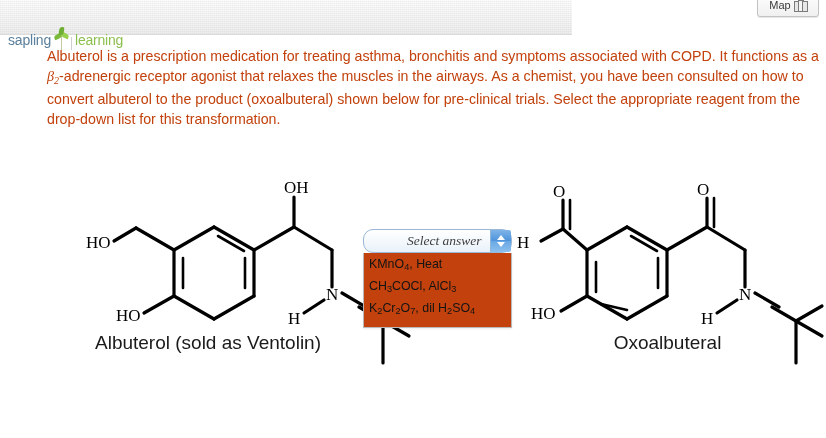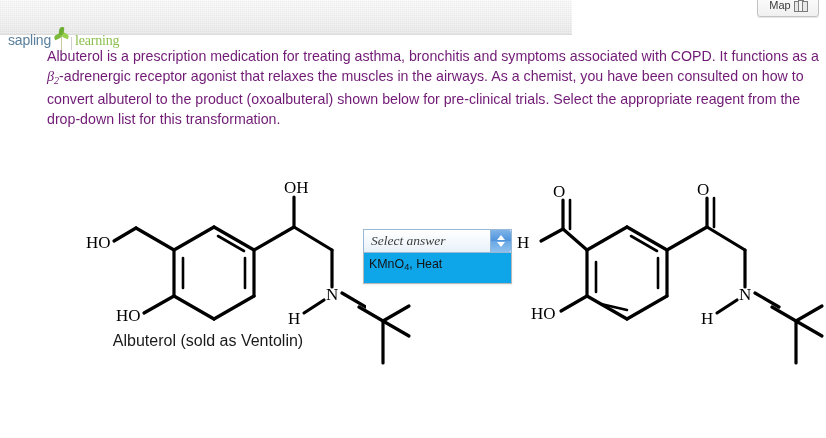--- a/index.html
+++ b/index.html
@@ -71,21 +71,20 @@
     display: inline-block;
     width: 1px;
     height: 13px;
     background: #cfcfcf;
     margin: 0 3px 0 0;
     align-self: flex-end;
   }
   #logo .word-learning {
     color: #8dbf4e;
     font-weight: 400;
-    font-family: Liberation Serif, serif;
   }
 
   
   #map-button {
     position: absolute;
     right: 7px;
     top: -7px;
     width: 60px;
     height: 22px;
     background: linear-gradient(180deg, #fefefe 0%, #f0f0f0 100%);
@@ -117,21 +116,21 @@
   .map-icon .f3 { left: 8px; }
 
   
   #prompt {
     position: absolute;
     left: 47px;
     top: 47px;
     width: 776px;
     font-size: 14.2px;
     line-height: 19.5px;
-    color: #701a75;
+    color: #c2410c;
   }
   #prompt .beta {
     font-family: "Liberation Serif", serif;
     font-style: italic;
   }
   #prompt .sub {
     font-size: 10px;
     vertical-align: -3px;
     font-family: "Liberation Serif", serif;
     font-style: italic;
@@ -143,21 +142,21 @@
     top: 180px;
   }
   #albuterol-panel { left: 66px;  width: 300px; height: 175px; }
   #oxoalbuteral-panel { left: 515px; width: 305px; height: 175px; }
 
   .mol-caption {
     position: absolute;
     top: 152px;
     width: 100%;
     text-align: center;
-    font-size: 16px;
+    font-size: 19px;
     color: #1a1a1a;
   }
   #albuterol-panel .mol-caption { left: -8px; }
   #oxoalbuteral-panel .mol-caption { left: 0px; }
 
   svg.structure { display: block; }
   svg.structure text {
     font-family: "Liberation Serif", serif;
     font-size: 17px;
     fill: #000;
@@ -168,24 +167,25 @@
     position: absolute;
     left: 363px;
     top: 229px;
     width: 149px;
   }
   #dropdown-header {
     height: 24px;
     box-sizing: border-box;
     border: 1px solid #9ab8d6;
     background: linear-gradient(180deg, #ffffff 0%, #f3f8fc 55%, #e8f1f9 100%);
-    border-radius: 0;
+    border-radius: 10px;
     display: flex;
     align-items: center;
     position: relative;
+    padding-left: 36px;
   }
   #dropdown-header .placeholder {
     flex: 1;
     padding-left: 7px;
     font-family: "Liberation Serif", serif;
     font-style: italic;
     font-size: 13.5px;
     color: #3d3d3d;
     white-space: nowrap;
     overflow: hidden;
@@ -207,21 +207,21 @@
     width: 0; height: 0;
     border-left: 4px solid transparent;
     border-right: 4px solid transparent;
   }
   #spinner-button .arrow.up   { border-bottom: 5px solid #ffffff; }
   #spinner-button .arrow.down { border-top: 5px solid #ffffff; }
 
   #dropdown-list {
     border: 1px solid #b9b9b9;
     border-top: none;
-    background: #0ea5e9;
+    background: #c2410c;
     padding: 2px 0 6px 0;
     box-shadow: 0 1px 2px rgba(0,0,0,0.08);
   }
   #dropdown-list .option {
     font-family: "Liberation Sans", sans-serif;
     font-size: 12.4px;
     line-height: 19px;
     color: #141414;
     padding: 0 4px 0 5px;
     white-space: nowrap;
@@ -351,26 +351,29 @@
     <text x="186" y="144">H</text>
   </svg>
   <svg class="structure" width="80" height="90" viewBox="0 0 80 90" style="position:absolute; left:255px; top:113px;">
     <g stroke="#000" stroke-width="3.2" fill="none" stroke-linecap="round">
       <path d="M2,14 L26,28"></path>
       <path d="M26,28 L52,13"></path>
       <path d="M26,28 L52,43"></path>
       <path d="M26,28 L26,70"></path>
     </g>
   </svg>
+  <div class="mol-caption">Oxoalbuteral</div>
 </div>
 
 <div id="dropdown">
   <div id="dropdown-header">
     <span class="placeholder">Select answer</span>
     <span id="spinner-button">
       <span class="arrow up"></span>
       <span class="arrow down"></span>
     </span>
   </div>
   <div id="dropdown-list">
       <div class="option" id="opt-kmno4">KMnO<sub>4</sub>, Heat</div>
+      <div class="option" id="opt-ch3cocl">CH<sub>3</sub>COCl, AlCl<sub>3</sub></div>
+      <div class="option" id="opt-k2cr2o7">K<sub>2</sub>Cr<sub>2</sub>O<sub>7</sub>, dil H<sub>2</sub>SO<sub>4</sub></div>
     </div>
 </div>
 
 </body></html>

